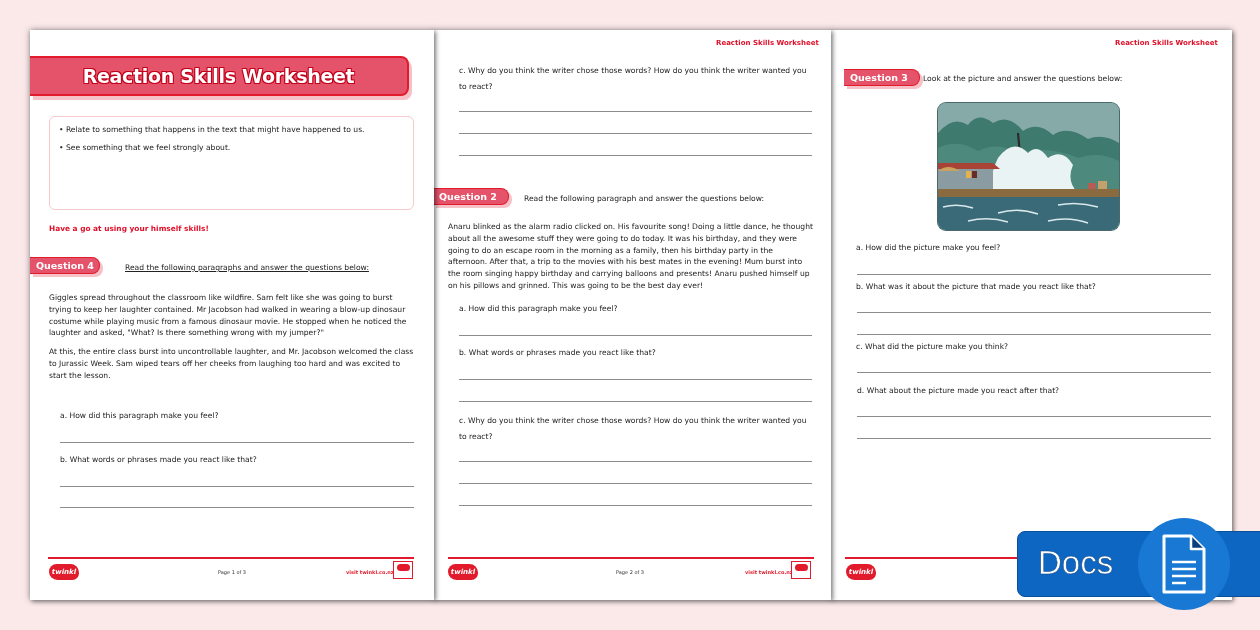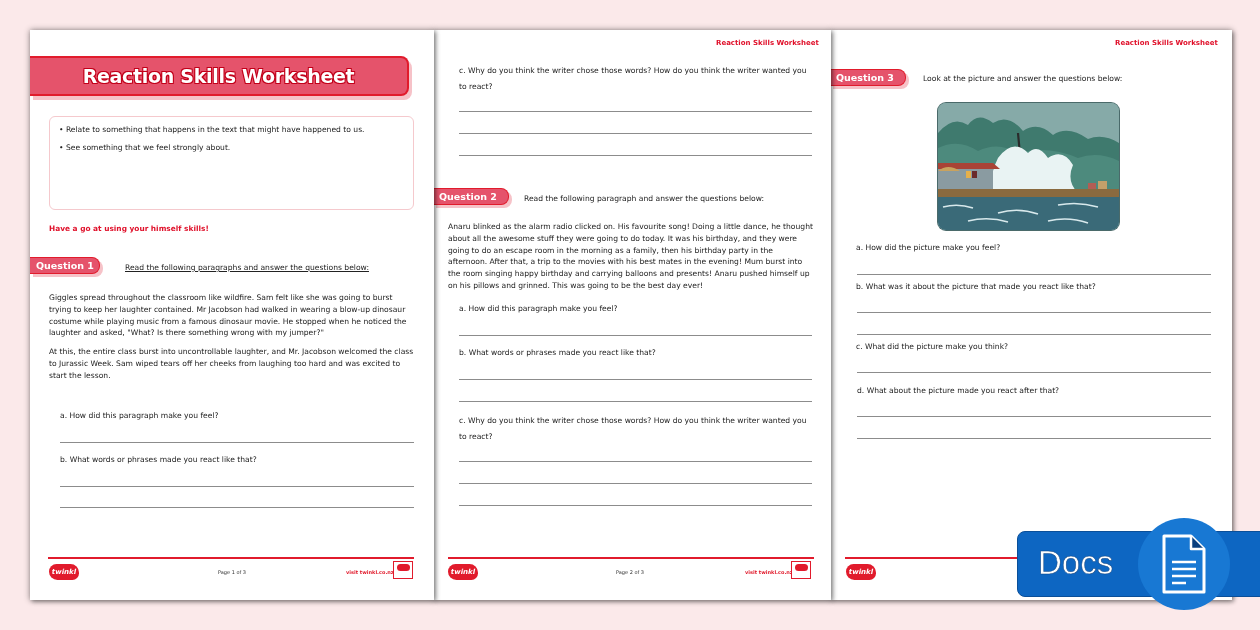--- a/index.html
+++ b/index.html
@@ -113,21 +113,21 @@
     <span>Reaction Skills Worksheet</span>
   </div>
 
   <div class="intro-box">
     <p>• Relate to something that happens in the text that might have happened to us.</p>
     <p>• See something that we feel strongly about.</p>
   </div>
 
   <div class="encourage">Have a go at using your himself skills!</div>
 
-  <div class="q-label" style="left:0; top:227px;">Question 1</div>
+  <div class="q-label" style="left:0; top:227px;">Question 4</div>
   <div class="q-instr" style="left:95px; top:233px;text-decoration:underline;">Read the following paragraphs and answer the questions below:</div>
 
   <div class="para" style="left:19px; top:262px; width:365px;">Giggles spread throughout the classroom like wildfire. Sam felt like she was going to burst trying to keep her laughter contained. Mr Jacobson had walked in wearing a blow-up dinosaur costume while playing music from a famous dinosaur movie. He stopped when he noticed the laughter and asked, "What? Is there something wrong with my jumper?"</div>
   <div class="para" style="left:19px; top:316px; width:365px;">At this, the entire class burst into uncontrollable laughter, and Mr. Jacobson welcomed the class to Jurassic Week. Sam wiped tears off her cheeks from laughing too hard and was excited to start the lesson.</div>
 
   <div class="q" style="left:30px; top:378px;">a. How did this paragraph make you feel?</div>
   <div class="line" style="left:30px; top:412px; width:354px;"></div>
   <div class="q" style="left:30px; top:422px;">b. What words or phrases made you react like that?</div>
   <div class="line" style="left:30px; top:456px; width:354px;"></div>
   <div class="line" style="left:30px; top:477px; width:354px;"></div>
@@ -165,21 +165,21 @@
   <div class="footer-line" style="left:15px; top:527px; width:366px;"></div>
   <div class="logo" style="left:15px; top:534px;">twinkl</div>
   <div class="pagenum" style="left:183px; top:539px;">Page 2 of 3</div>
   <div class="visit" style="left:312px; top:539px;">visit twinkl.co.nz</div>
   <div class="badge" style="left:358px; top:531px;"></div>
 </div>
 
 <div class="page" id="page3">
   <div class="running-head" style="left:285px;">Reaction Skills Worksheet</div>
 
-  <div class="q-label" style="left:0; top:39px; width:76px;">Question 3</div>
+  <div class="q-label" style="left:14px; top:39px; width:76px;">Question 3</div>
   <div class="q-instr" style="left:93px; top:44px;text-align:center;">Look at the picture and answer the questions below:</div>
 
   <div class="storm">
     <svg width="181" height="127" viewBox="0 0 181 127">
       <rect width="181" height="127" fill="#86aaa8"></rect>
       <path d="M0 30 Q15 12 30 22 Q40 8 55 20 Q70 10 85 28 Q100 18 115 32 Q130 22 150 36 Q165 30 181 40 L181 95 L0 95 Z" fill="#3f7a6e"></path>
       <path d="M0 45 Q20 35 40 48 Q60 38 80 50 Q110 42 140 55 Q160 48 181 58 L181 95 L0 95 Z" fill="#4d8a7d"></path>
       <line x1="80" y1="30" x2="86" y2="95" stroke="#2b2b2b" stroke-width="2.2"></line>
       <path d="M60 55 Q75 35 90 50 Q100 40 110 55 Q125 45 135 62 Q128 78 140 90 L55 92 Q50 75 60 55 Z" fill="#e9f3f3"></path>
       <rect x="0" y="63" width="55" height="30" fill="#8a9ba1"></rect>

